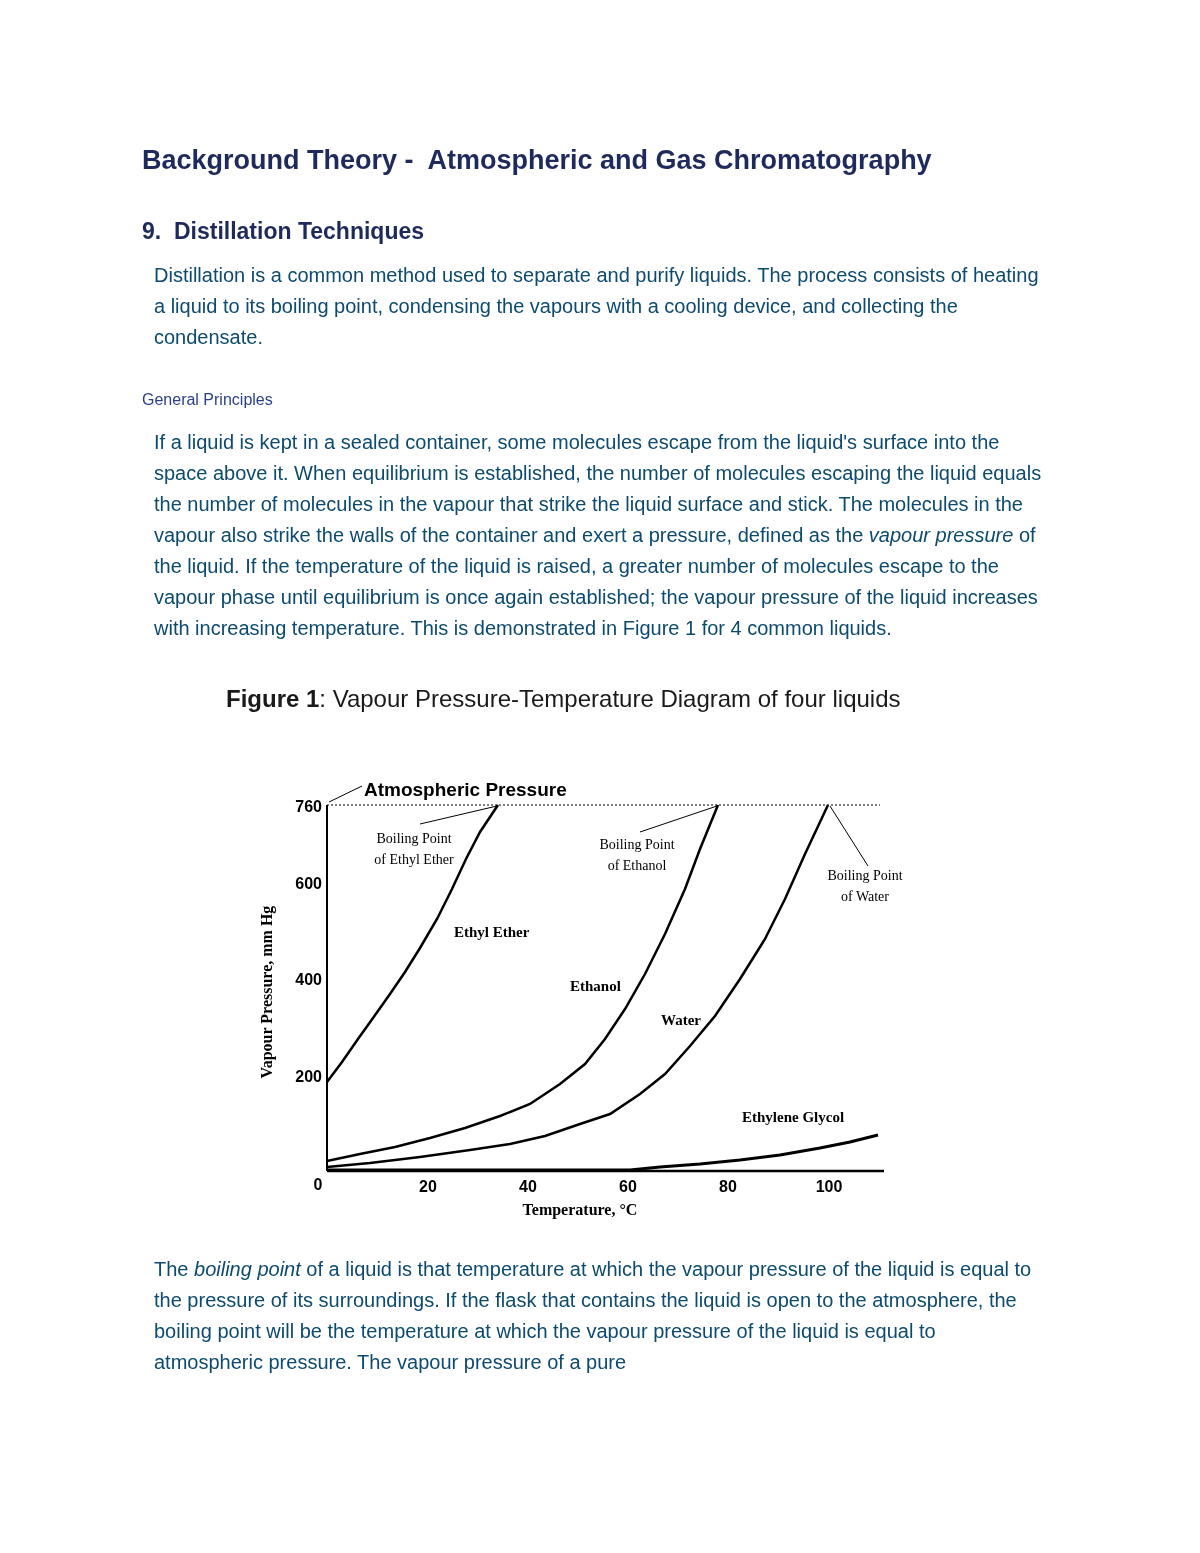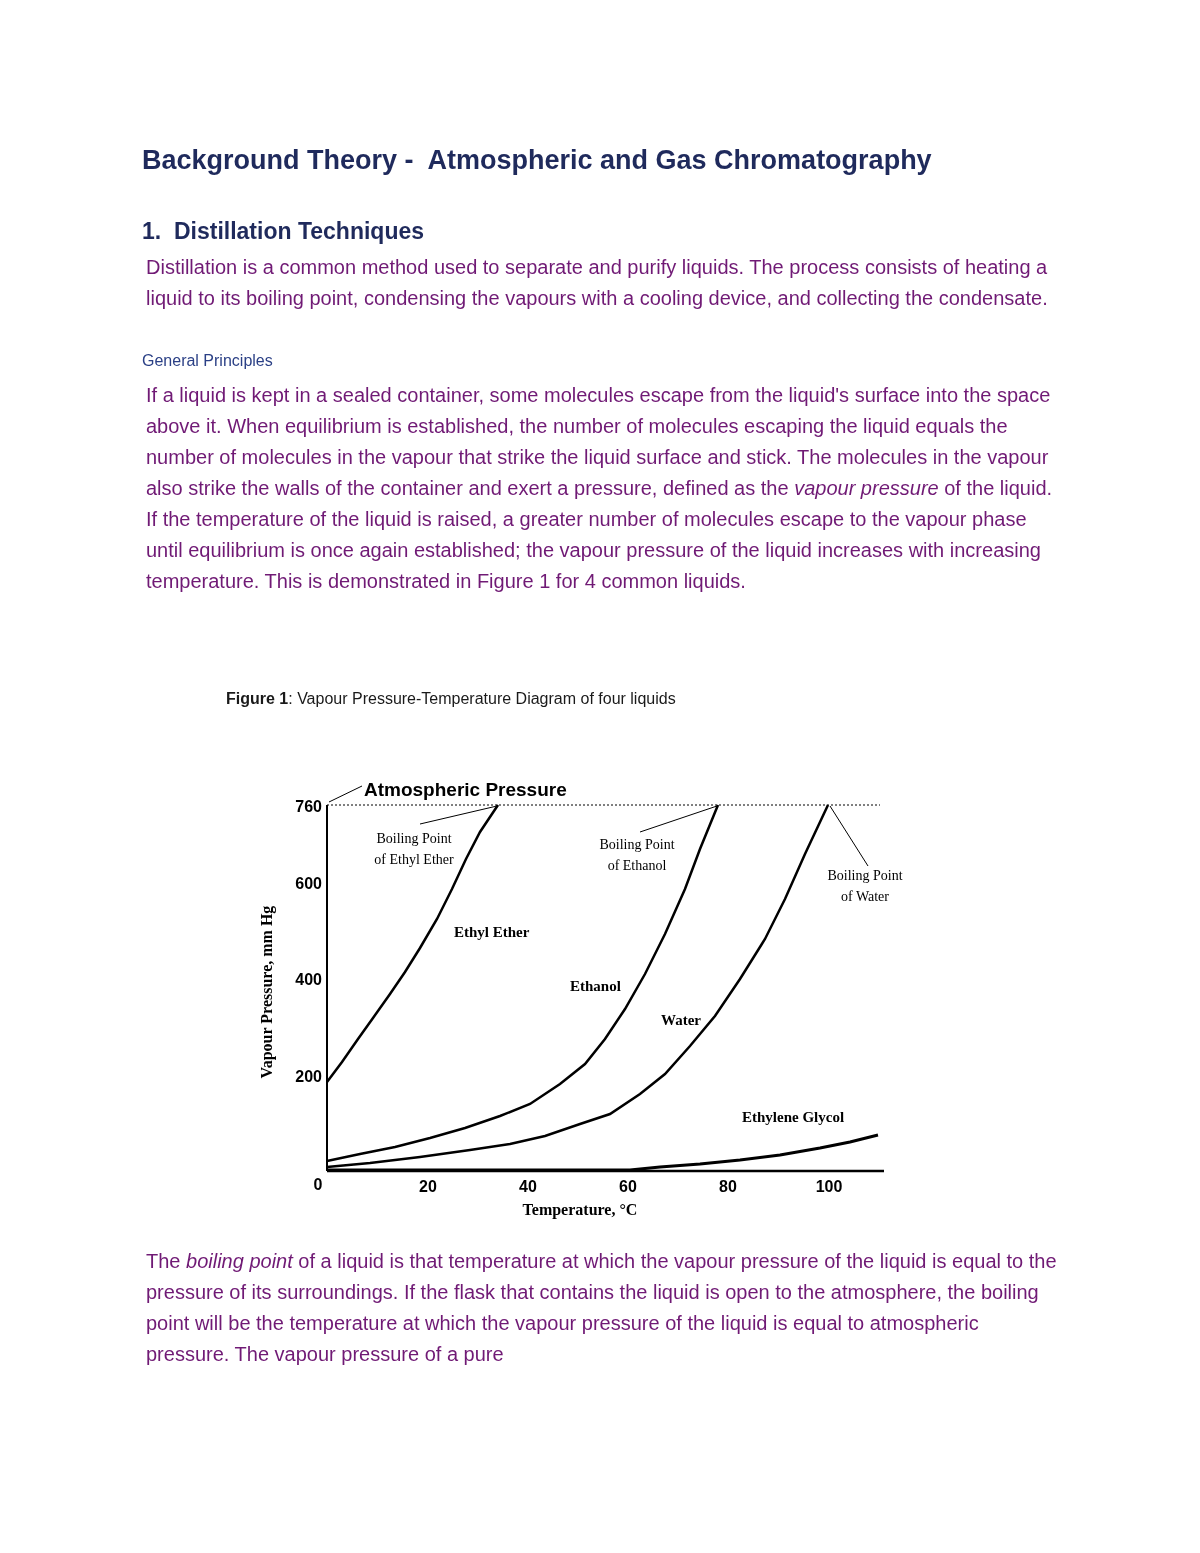--- a/index.html
+++ b/index.html
@@ -2,36 +2,36 @@
 <html><head>
 <meta charset="utf-8">
 <style>
   html, body { margin: 0; padding: 0; background: #ffffff; }
   body { width: 1200px; height: 1553px; position: relative; overflow: hidden;
          font-family: "Liberation Sans", sans-serif; color: #1a1a1a; }
   .page { position: absolute; left: 142px; top: 138px; width: 920px; }
   .title { font-size: 27px; font-weight: bold; color: #1f2a5c; margin: 0; line-height: 44px; white-space: nowrap; }
   .title .u { text-decoration-thickness: 2px; text-underline-offset: 3px; }
   .h1 { font-size: 23px; font-weight: bold; color: #1f2a5c; margin: 32px 0 0 0; line-height: 34px; }
-  .p { font-size: 20px; line-height: 31px; margin: 4px; color: #701a75; }
+  .p { font-size: 20px; line-height: 31px; margin: 12px; color: #0c4a6e; }
   .sub { font-size: 16px; color: #2a3f85; line-height: 31px; margin: 31px 0 0 0; }
-  .caption { position: absolute; left: 0; top: 546px; width: 920px; font-size: 16px; line-height: 30px; padding-left: 84px; box-sizing: border-box; }
+  .caption { position: absolute; left: 0; top: 546px; width: 920px; font-size: 24px; line-height: 30px; padding-left: 84px; box-sizing: border-box; }
   .caption b { font-weight: bold; }
   .chart { position: absolute; left: 240px; top: 772px; width: 680px; height: 460px; }
   .after { position: absolute; left: 142px; top: 1242px; width: 920px; }
   svg text.ser { font-family: "Liberation Serif", "DejaVu Serif", serif; }
   svg text.sans { font-family: "Liberation Sans", sans-serif; }
 </style>
 </head>
 <body>
 
 <div class="page">
   <h1 class="title"><span class="u">Background Theory</span><span style="white-space:pre"> - </span> <span>Atmospheric and Gas Chromatography</span></h1>
 
-  <h2 class="h1" style="white-space:pre">1.  Distillation Techniques</h2>
+  <h2 class="h1" style="white-space:pre">9.  Distillation Techniques</h2>
   <p class="p">Distillation is a common method used to separate and purify liquids. The process consists of heating a liquid to its boiling point, condensing the vapours with a cooling device, and collecting the condensate.</p>
 
   <h3 class="sub" style="font-weight:normal">General Principles</h3>
   <p class="p"><span>If a liquid is kept in a sealed container, some molecules escape from the liquid's surface into the space above it. When equilibrium is established, the number of molecules escaping the liquid equals the number of molecules in the vapour that strike the liquid surface and stick. The molecules in the vapour also strike the walls of the container and exert a pressure, defined as the </span><i>vapour pressure</i><span> of the liquid. If the temperature of the liquid is raised, a greater number of molecules escape to the vapour phase until equilibrium is once again established; the vapour pressure of the liquid increases with increasing temperature. This is demonstrated in Figure 1 for 4 common liquids.</span></p>
 
   <div class="caption"><b>Figure 1</b><span>: Vapour Pressure-Temperature Diagram of four liquids</span></div>
 </div>
 
 <div class="chart">
   <svg width="680" height="460" viewBox="240 738 680 460" xmlns="http://www.w3.org/2000/svg">

